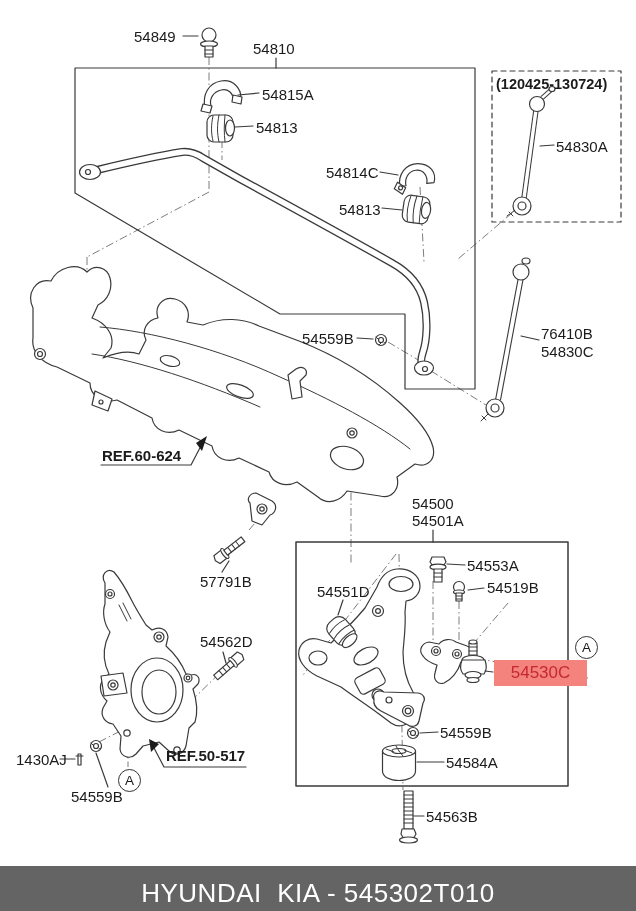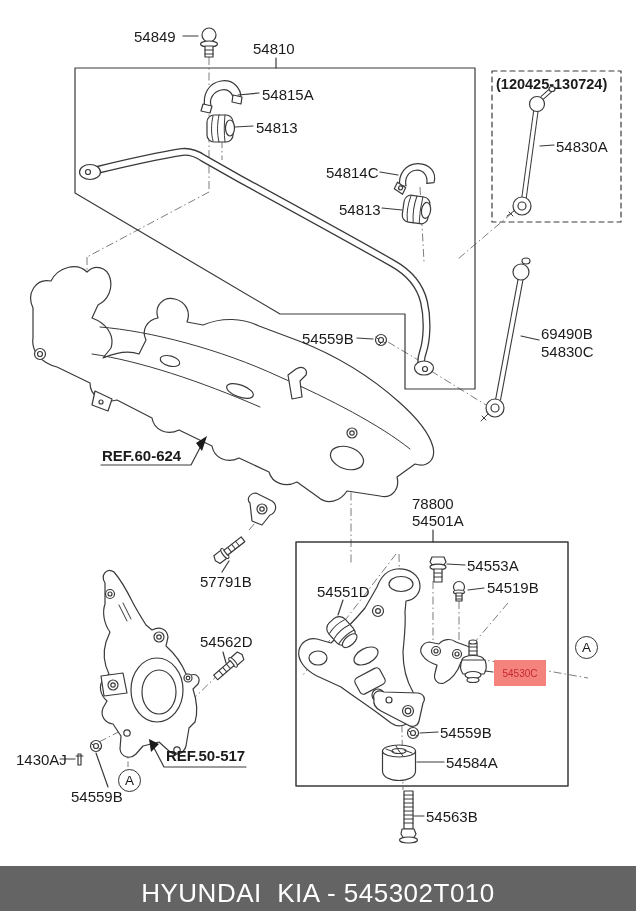--- a/index.html
+++ b/index.html
@@ -4,22 +4,22 @@
 <style>
   html,body{margin:0;padding:0;background:#fff;}
   #stage{position:relative;width:636px;height:911px;background:#fff;overflow:hidden;
          font-family:"Liberation Sans",sans-serif;color:#1b1b1b;margin-top:9px;}
   svg{position:absolute;left:0;top:0;}
   .lbl{position:absolute;font-size:15px;line-height:17px;white-space:pre;color:#1b1b1b;}
   .lbl.small{font-size:14.5px;font-weight:bold;}
   .lbl.bold{font-weight:bold;font-size:15px;}
   .amark{position:absolute;width:21px;height:21px;border:1.4px solid #333;border-radius:50%;
          display:flex;align-items:center;justify-content:center;font-size:13.5px;background:#fff;}
-  .hl{position:absolute;left:494px;top:651px;width:52px;height:26px;background:#f4837d;
-      display:flex;align-items:center;justify-content:center;color:#c5292f;font-size:10px;}
+  .hl{position:absolute;left:494px;top:651px;width:93px;height:26px;background:#f4837d;
+      display:flex;align-items:center;justify-content:center;color:#c5292f;font-size:17px;}
   #footer{position:absolute;left:0;top:857px;width:636px;height:54px;background:#646464;
           display:flex;align-items:center;justify-content:center;gap:30px;}
   #footer span{color:#fff;font-size:26px;white-space:pre;letter-spacing:.5px;}
   .ln{fill:none;stroke:#3a3a3a;stroke-width:1.2;stroke-linecap:round;stroke-linejoin:round;}
   .fw{fill:#fff;stroke:#3a3a3a;stroke-width:1.2;stroke-linejoin:round;}
   .dd{fill:none;stroke:#7d7d7d;stroke-width:1;stroke-dasharray:8 3 1.5 3;}
   .thin{stroke-width:1;}
 </style>
 </head>
 <body>
@@ -298,29 +298,29 @@
 
 <div class="lbl" style="left:134px;top:19px">54849</div>
 <div class="lbl" style="left:253px;top:31px">54810</div>
 <div class="lbl" style="left:262px;top:77px">54815A</div>
 <div class="lbl" style="left:256px;top:110px">54813</div>
 <div class="lbl" style="left:326px;top:155px">54814C</div>
 <div class="lbl" style="left:339px;top:192px">54813</div>
 <div class="lbl small" style="left:496px;top:67px">(120425-130724)</div>
 <div class="lbl" style="left:556px;top:129px">54830A</div>
 <div class="lbl" style="left:302px;top:321px">54559B</div>
-<div class="lbl" style="left:541px;top:316px">69490B</div>
+<div class="lbl" style="left:541px;top:316px">76410B</div>
 <div class="lbl" style="left:541px;top:334px">54830C</div>
 <div class="lbl bold" style="left:102px;top:438px">REF.60-624</div>
 <div class="lbl" style="left:200px;top:564px">57791B</div>
 <div class="lbl" style="left:200px;top:624px">54562D</div>
 <div class="lbl" style="left:16px;top:742px">1430AJ</div>
 <div class="lbl" style="left:71px;top:779px">54559B</div>
 <div class="lbl bold" style="left:166px;top:738px">REF.50-517</div>
-<div class="lbl" style="left:412px;top:486px">78800</div>
+<div class="lbl" style="left:412px;top:486px">54500</div>
 <div class="lbl" style="left:412px;top:503px">54501A</div>
 <div class="lbl" style="left:467px;top:548px">54553A</div>
 <div class="lbl" style="left:487px;top:570px">54519B</div>
 <div class="lbl" style="left:317px;top:574px">54551D</div>
 <div class="hl">54530C</div>
 <div class="lbl" style="left:440px;top:715px">54559B</div>
 <div class="lbl" style="left:446px;top:745px">54584A</div>
 <div class="lbl" style="left:426px;top:799px">54563B</div>
 
 <div class="amark" style="left:118px;top:760px">A</div>

